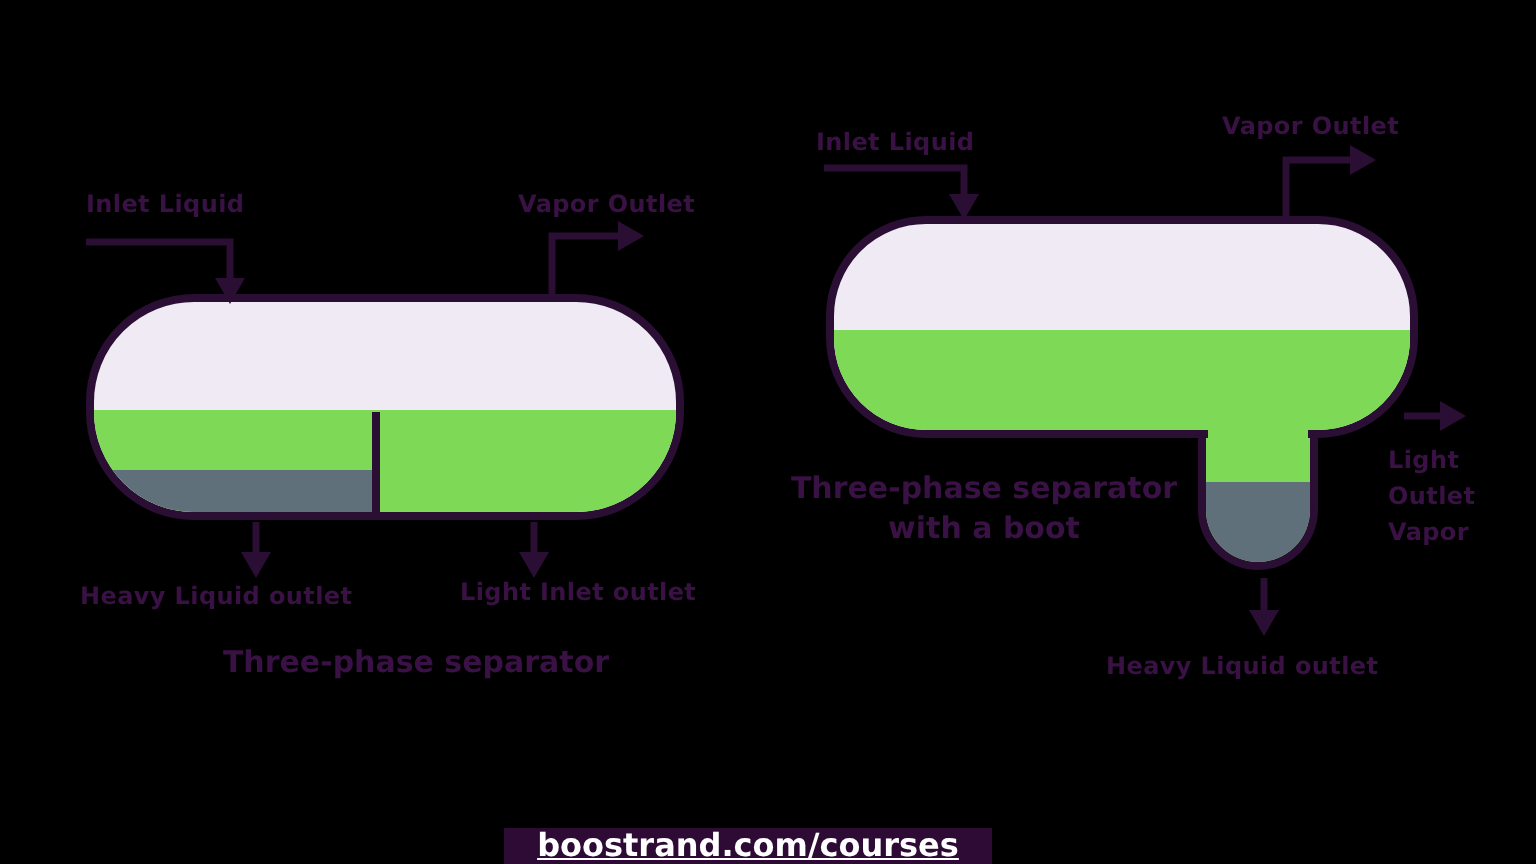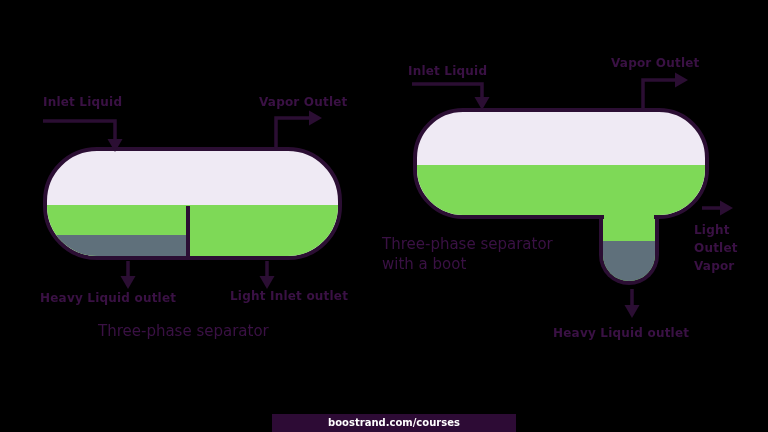--- a/index.html
+++ b/index.html
@@ -27,21 +27,22 @@
     font-size:12px;
     font-weight:700;
     letter-spacing:.2px;
     white-space:nowrap;
   }
   .lbl.center{text-align:left;white-space:normal;}
   .caption{
     position:absolute;
     color:var(--text);
     font-size:15px;
-    font-weight:400;
+    font-weight:700;
+    text-align:center;
     line-height:20px;
   }
   .vessel{
     position:absolute;
     background:var(--vapor);
     border:4px solid var(--stroke);
     overflow:hidden;
   }
   .vessel-left{left:43px;top:147px;width:299px;height:113px;border-radius:54px;}
   .vessel-right{left:413px;top:108px;width:296px;height:111px;border-radius:50px;}
@@ -69,25 +70,25 @@
     border-top:none;
     border-radius:0 0 30px 30px;
     overflow:hidden;
   }
   .boot .gray{height:40px;}
   .arrows{position:absolute;left:0;top:0;width:768px;height:432px;pointer-events:none;}
   .arrows path.line{fill:none;stroke:var(--stroke);stroke-width:3.5;}
   .arrows path.head{fill:var(--stroke);stroke:none;}
   .footer-bar{
     position:absolute;
-    left:272px;top:414px;width:244px;height:18px;
+    left:252px;top:414px;width:244px;height:18px;
     background:var(--bar);
     color:var(--bartext);
-    font-size:10px;font-weight:700;
-    text-align:center;line-height:18px;
+    font-size:16px;font-weight:700;
+    text-align:center;line-height:18px;text-decoration:underline;
   }
 </style>
 </head>
 <body>
 
 <div class="canvas">
 
   <div class="lbl" style="left:43px;top:95px;">Inlet Liquid</div>
 
   <div class="lbl" style="left:259px;top:95px;">Vapor Outlet</div>

